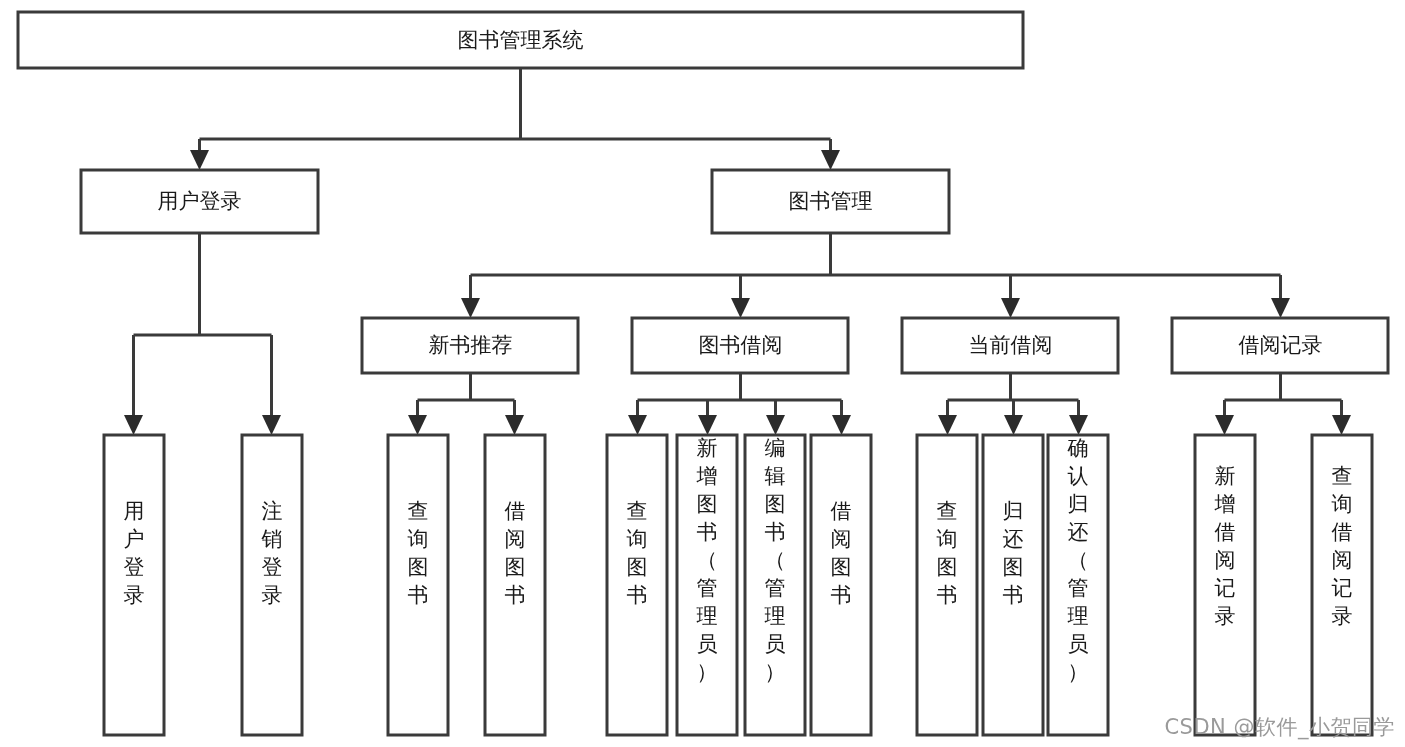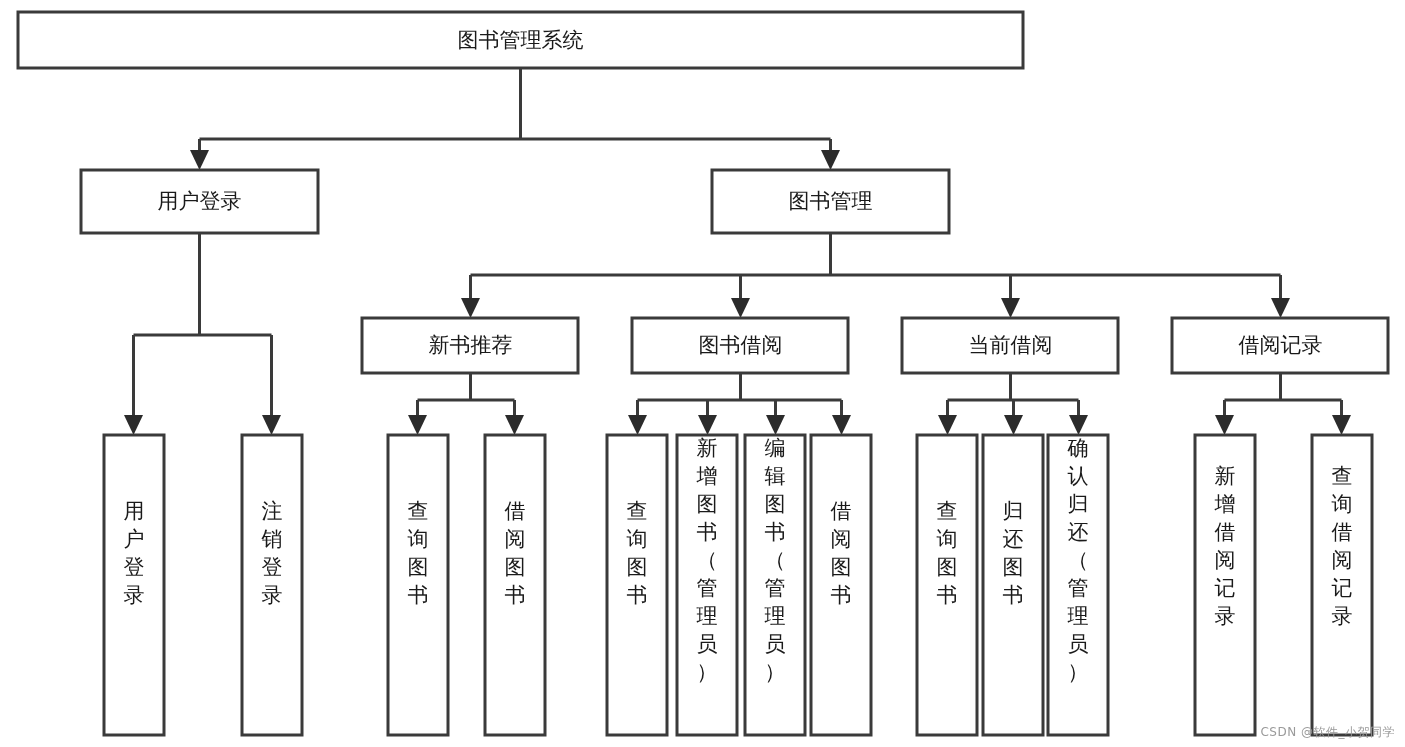--- a/index.html
+++ b/index.html
@@ -49,21 +49,21 @@
     font-family: "DejaVu Sans", "Liberation Sans", sans-serif;
     fill: #1a1a1a;
     font-size: 21px;
     text-anchor: middle;
   }
   .watermark {
     position: absolute;
     right: 10px;
     bottom: 6px;
     font-family: "DejaVu Sans", "Liberation Sans", sans-serif;
-    font-size: 12px;
+    font-size: 21px;
     color: #9a9a9a;
     letter-spacing: 0.5px;
     white-space: nowrap;
   }
 </style>
 </head>
 <body>
 
 <div id="diagram-root">
 

